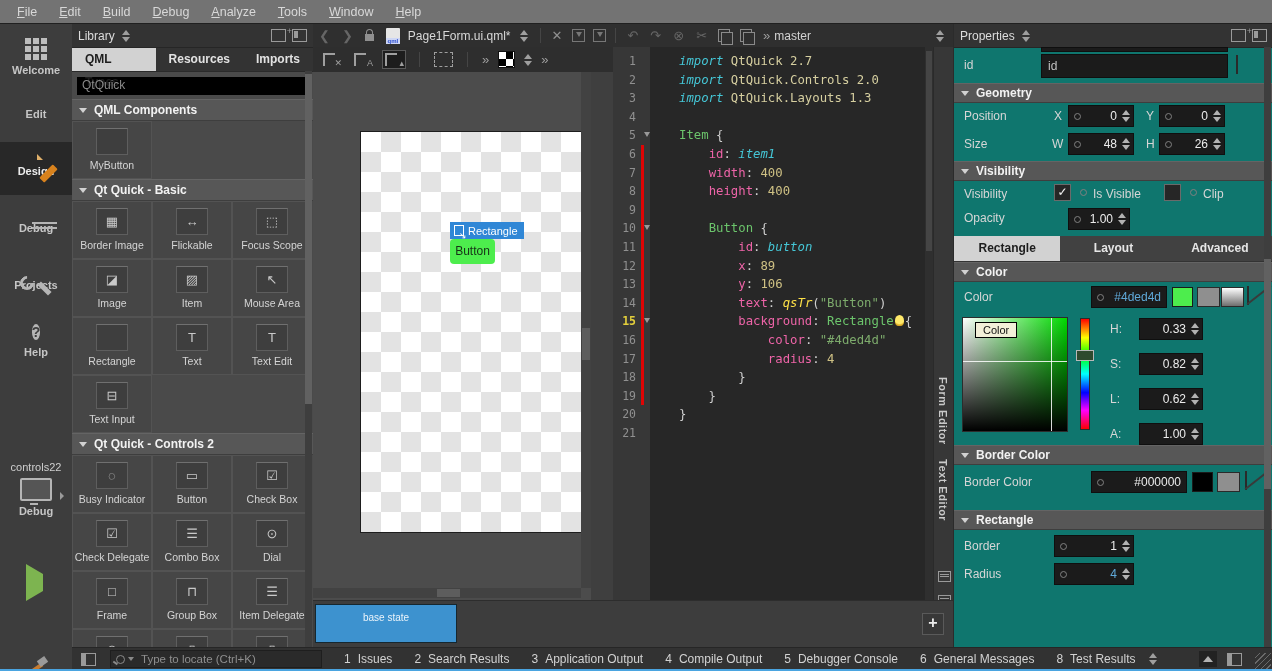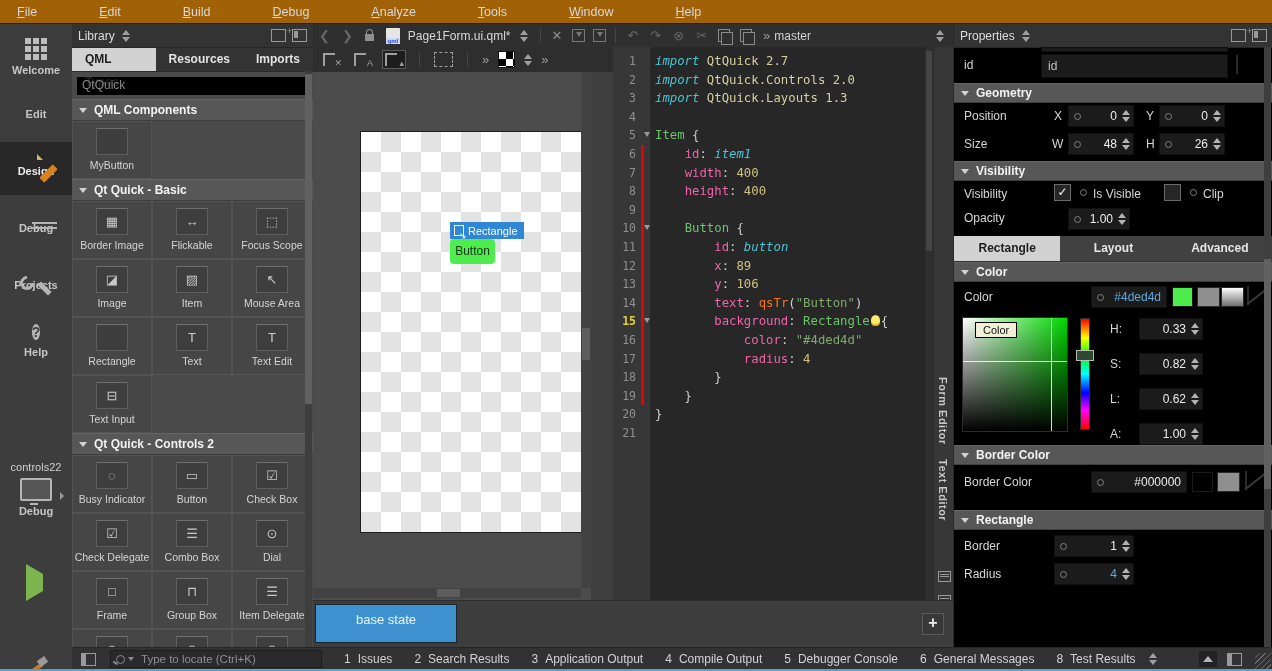--- a/index.html
+++ b/index.html
@@ -1,20 +1,20 @@
 <!DOCTYPE html>
 <html><head>
 <meta charset="utf-8">
 <style>
   html,body{margin:0;padding:0;background:#222;}
   .root{position:relative;width:1272px;height:671px;background:#4a4a4a;overflow:hidden;
         font-family:"Liberation Sans",sans-serif;color:#d4d4d4;}
   
-  .menubar{position:absolute;left:0;top:0;width:100%;height:24px;background:#a16207;
-           border-bottom:1px solid #202020;display:flex;align-items:center;padding-left:6px;box-sizing:border-box;z-index:5;gap:40px;}
+  .menubar{position:absolute;left:0;top:0;width:100%;height:24px;background:#737373;
+           border-bottom:1px solid #202020;display:flex;align-items:center;padding-left:6px;box-sizing:border-box;z-index:5;}
   .menu-item{padding:0 11px;font-size:12.5px;color:#d8d8d8;}
   
   .modebar{position:absolute;left:0;top:24px;width:72px;bottom:0;background:#3d3d3d;border-right:1px solid #2c2c2c;}
   .mode{height:53px;margin-top:4px;display:flex;flex-direction:column;align-items:center;justify-content:center;gap:4px;
         color:#c6c6c6;font-size:11px;font-weight:bold;}
   .mode.active{background:#282828;color:#ececec;}
   .icon-grid{display:inline-grid;grid-template-columns:repeat(3,6px);grid-gap:2px;}
   .icon-grid i{width:6px;height:6px;background:#bdbdbd;}
   .icon-doc{width:22px;height:17px;background:#bdbdbd;border-radius:2px;position:relative;}
   .icon-doc:before{content:"";position:absolute;left:3px;top:3px;right:3px;height:2px;background:#4a4a4a;
@@ -109,47 +109,47 @@
   .pane-gap{position:absolute;left:278px;top:0;width:22px;height:528px;background:#3f3f3f;border-right:1px solid #262626;}
   
   .editor{position:absolute;left:613px;top:47px;width:320px;height:553px;background:#272727;
           font-family:"DejaVu Sans Mono",monospace;}
   .gutter{position:absolute;left:0;top:0;width:37px;height:100%;background:#373737;padding-top:5px;box-sizing:border-box;}
   .gline{position:relative;height:18.6px;line-height:18.6px;text-align:right;padding-right:14px;color:#909090;font-size:11.5px;}
   .gline.cur{color:#e3cf3c;font-weight:bold;}
   .gline .fold{position:absolute;right:0;top:6px;border-left:3.5px solid transparent;border-right:3.5px solid transparent;border-top:5px solid #9a9a9a;}
   .redbar{position:absolute;left:28px;width:3px;background:#e00505;}
   .code{position:absolute;left:37px;top:0;right:8px;bottom:0;padding:5px 0 0 5px;white-space:pre;font-size:12.3px;overflow:hidden;}
-  .cl{height:18.6px;line-height:18.6px;}
+  .cl{height:18.6px;line-height:18.6px;margin-left:24px;}
   .tk-kw{color:#45c6d6;font-style:italic;}
   .tk-lit{color:#d6cfa0;}
   .tk-type{color:#6cc56c;}
   .tk-prop{color:#ee64a8;}
   .tk-id{color:#45c6d6;font-style:italic;}
-  .tk-fn{color:#f97316;}
+  .tk-fn{color:#fde047;font-style:italic;}
   .tk-str{color:#7dab6c;}
   .tk-num{color:#cfc184;}
   .tk-pl{color:#d0d0d0;}
   .bulb{display:inline-block;width:9px;height:11px;border-radius:50% 50% 40% 40%;
         background:radial-gradient(circle at 50% 35%,#ffe96a 0 55%,#d9a823 75%);vertical-align:middle;margin:0 1px 2px 1px;}
   .ed-scroll{position:absolute;right:0;top:0;width:8px;height:100%;background:#2f2f2f;}
   .ed-scroll .thumb{position:absolute;left:1px;top:4px;width:6px;height:200px;background:#454545;}
   
   .sidestrip{position:absolute;left:933px;top:47px;width:20px;height:553px;background:#373737;border-left:1px solid #2a2a2a;border-right:1px solid #2a2a2a;}
   .vtab{position:absolute;left:3px;writing-mode:vertical-rl;font-size:11px;font-weight:bold;color:#c9c9c9;letter-spacing:0.5px;}
   .stripicon{position:absolute;left:4px;width:11px;height:9px;border:1px solid #9a9a9a;}
   .stripicon:after{content:"";position:absolute;left:1px;top:2px;right:1px;height:1px;background:#9a9a9a;box-shadow:0 2px 0 #9a9a9a;}
   
   .states{position:absolute;left:313px;top:600px;width:640px;height:47px;background:#3d3d3d;border-top:1px solid #2d2d2d;}
   .state-tile{position:absolute;left:2px;top:3px;width:142px;height:39px;background:#3d92cf;border:1px solid #16272f;
-              color:#eaf3fa;font-size:13px;text-align:center;padding-top:7px;box-sizing:border-box;}
+              color:#eaf3fa;font-size:10px;text-align:center;padding-top:7px;box-sizing:border-box;}
   .add-state{position:absolute;right:9px;top:12px;width:20px;height:20px;background:#383838;border:1px solid #5a5a5a;
              color:#ececec;font-size:16px;font-weight:bold;text-align:center;line-height:17px;}
   
-  .props{position:absolute;left:953px;top:24px;width:319px;bottom:24px;background:#000000;border-left:1px solid #2b2b2b;overflow:hidden;}
+  .props{position:absolute;left:953px;top:24px;width:319px;bottom:24px;background:#0f766e;border-left:1px solid #2b2b2b;overflow:hidden;}
   .props-body{position:absolute;left:0;top:23px;right:0;bottom:0;}
   .abs{position:absolute;}
   .plabel{font-size:12px;color:#d6d6d6;}
   .pinput{background:#1b1b1b;border:1px solid #0f0f0f;color:#c2c2c2;font-size:12px;display:flex;align-items:center;padding:0 6px;box-sizing:border-box;}
   .sec2{left:0;right:0;height:20px;background:#575757;border-top:1px solid #646464;border-bottom:1px solid #3e3e3e;
         display:flex;align-items:center;gap:7px;padding-left:7px;font-size:12px;font-weight:bold;color:#f2f2f2;box-sizing:border-box;}
   .spin{background:#1b1b1b;border:1px solid #0f0f0f;height:22px;display:flex;align-items:center;padding:0 3px;box-sizing:border-box;}
   .spin .dot{width:5px;height:5px;border:1px solid #808080;border-radius:50%;margin:0 2px;}
   .spin .val{flex:1;text-align:right;color:#ececec;font-size:12px;padding-right:2px;}
   .spin .val.blue{color:#5fa8d8;}

